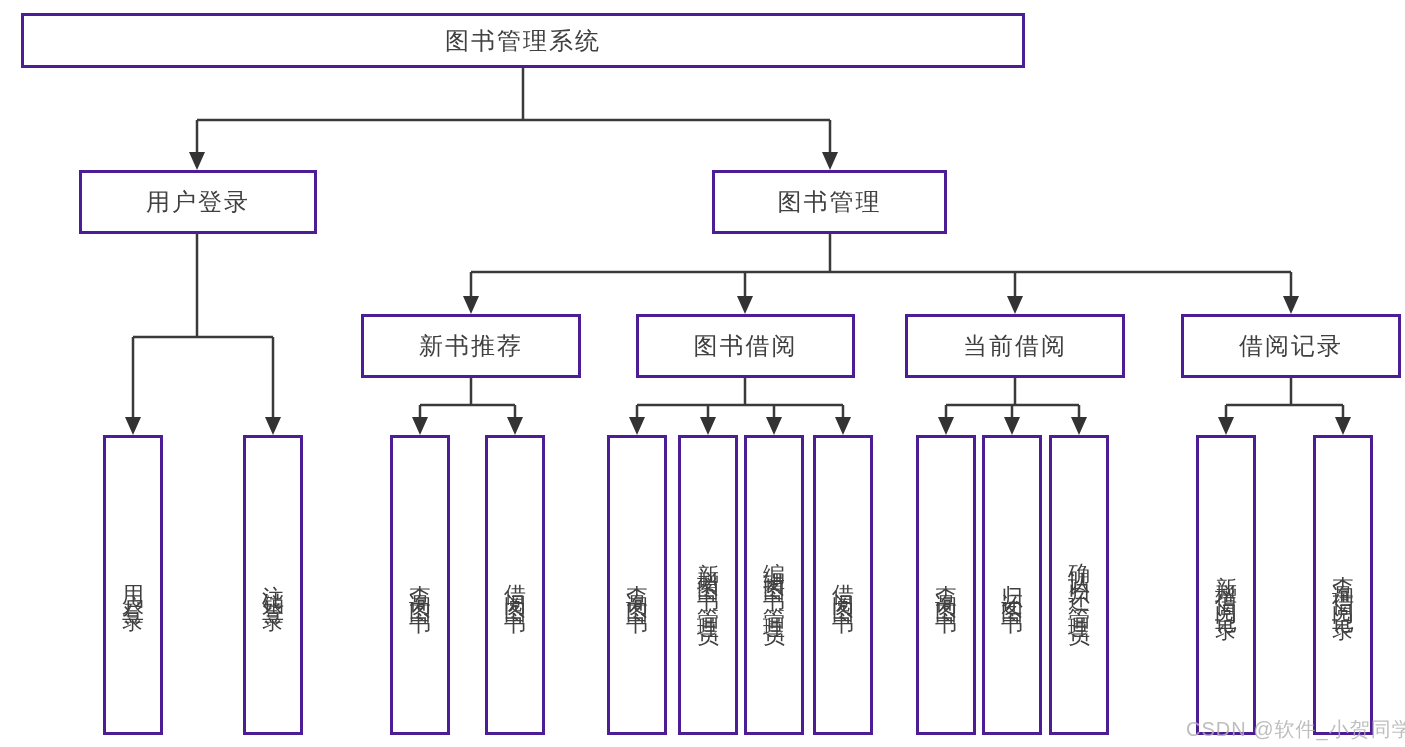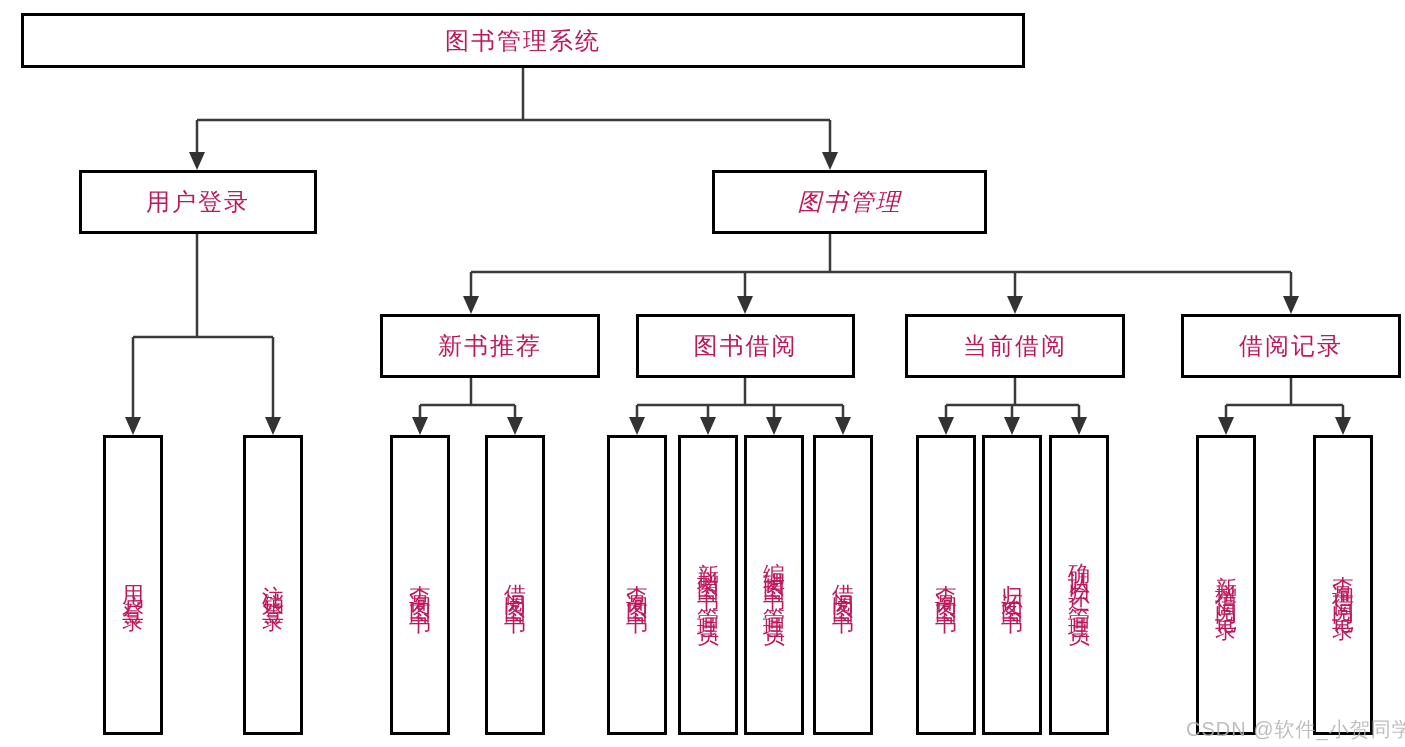--- a/index.html
+++ b/index.html
@@ -12,26 +12,26 @@
     overflow: hidden;
   }
   .connector-layer {
     position: absolute;
     left: 0; top: 0;
     width: 1405px; height: 747px;
   }
   .node {
     position: absolute;
     background: #ffffff;
-    border: 3px solid #000000;
+    border: 3px solid #4c1d95;
     box-sizing: border-box;
     display: flex;
     align-items: center;
     justify-content: center;
-    color: #be185d;
+    color: #404040;
   }
   .h-node {
     font-size: 24px;
     letter-spacing: 2px;
     white-space: nowrap;
   }
   .v-node {
     writing-mode: vertical-rl;
     text-orientation: mixed;
     font-size: 22px;
@@ -70,23 +70,23 @@
              M125 417 H141 L133 435 Z M265 417 H281 L273 435 Z
              M412 417 H428 L420 435 Z M507 417 H523 L515 435 Z
              M629 417 H645 L637 435 Z M700 417 H716 L708 435 Z M766 417 H782 L774 435 Z M835 417 H851 L843 435 Z
              M938 417 H954 L946 435 Z M1004 417 H1020 L1012 435 Z M1071 417 H1087 L1079 435 Z
              M1218 417 H1234 L1226 435 Z M1335 417 H1351 L1343 435 Z"></path>
   </svg>
 
   <div class="node h-node" style="left:21px; top:13px; width:1004px; height:55px;">图书管理系统</div>
 
   <div class="node h-node" style="left:79px; top:170px; width:238px; height:64px;">用户登录</div>
-  <div class="node h-node" style="left:712px; top:170px; width:275px; height:64px;font-style:italic;">图书管理</div>
+  <div class="node h-node" style="left:712px; top:170px; width:235px; height:64px;">图书管理</div>
 
-  <div class="node h-node" style="left:361px; top:314px; width:220px; height:64px;margin-left:19px;">新书推荐</div>
+  <div class="node h-node" style="left:361px; top:314px; width:220px; height:64px;">新书推荐</div>
   <div class="node h-node" style="left:905px; top:314px; width:220px; height:64px;">当前借阅</div>
   <div class="node h-node" style="left:636px; top:314px; width:219px; height:64px;">图书借阅</div>
   <div class="node h-node" style="left:1181px; top:314px; width:220px; height:64px;">借阅记录</div>
 
   <div class="node v-node" style="left:103px; top:435px; width:60px; height:300px;">用户登录</div>
   <div class="node v-node" style="left:243px; top:435px; width:60px; height:300px;">注销登录</div>
 
   <div class="node v-node" style="left:390px; top:435px; width:60px; height:300px;">查询图书</div>
   <div class="node v-node" style="left:485px; top:435px; width:60px; height:300px;">借阅图书</div>
 

